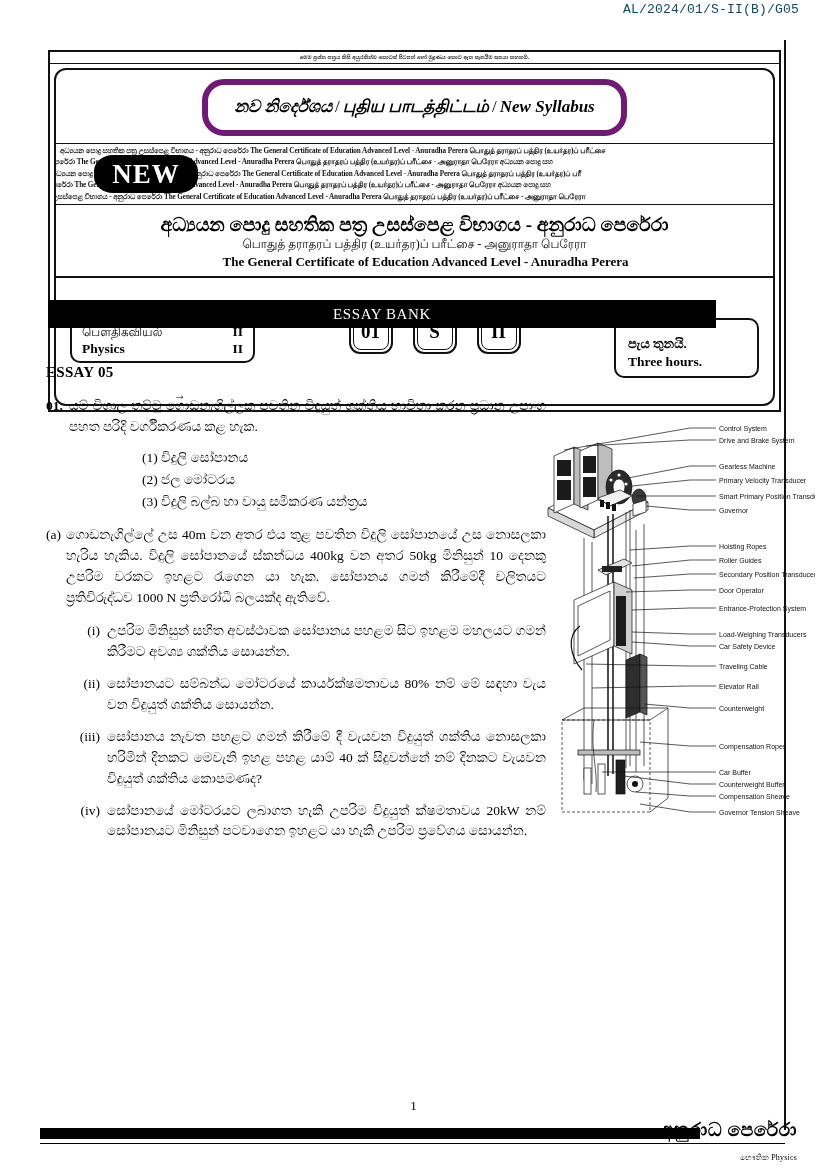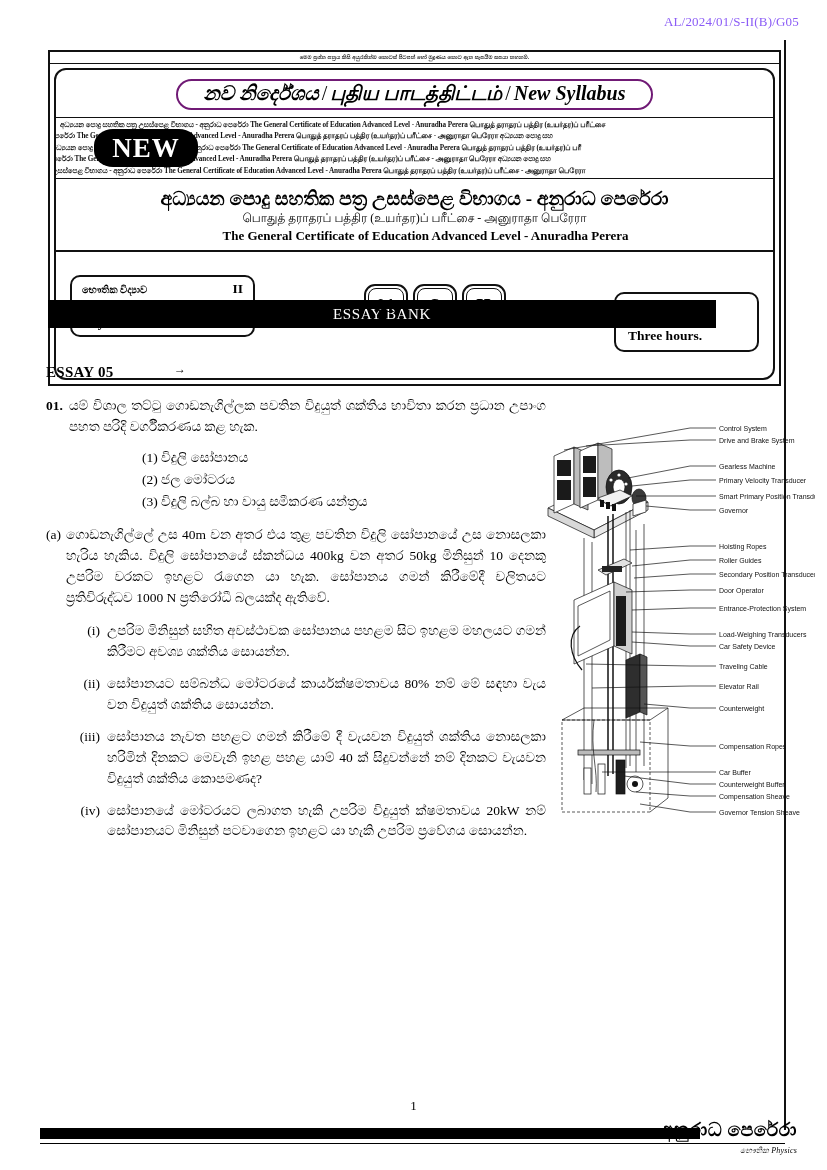--- a/index.html
+++ b/index.html
@@ -12,25 +12,25 @@
     height: 1170px;
     position: relative;
     font-family: "Liberation Serif", serif;
     color: #000;
     overflow: hidden;
   }
 
   
   .paper-code {
     position: absolute;
-    top: 14px;
+    top: 2px;
     right: 28px;
-    font-family: Liberation Serif, serif;
+    font-family: Liberation Mono, monospace;
     font-size: 13px;
-    color: #8b5cf6;
+    color: #0c4a6e;
     letter-spacing: .2px;
   }
 
   
   .exam-header {
     position: absolute;
     left: 48px;
     top: 50px;
     width: 733px;
     border: 2px solid #111;
@@ -57,24 +57,24 @@
     position: relative;
   }
 
   
   .syllabus-row {
     display: flex;
     justify-content: center;
     padding: 9px 0 7px;
   }
   .syllabus-pill {
-    border: 2px solid #701a75;
+    border: 6px solid #701a75;
     border-radius: 22px;
-    padding: 1px 26px;
-    font-size: 20px;
+    padding: 12px 26px;
+    font-size: 17px;
     font-weight: bold;
     font-style: italic;
     white-space: nowrap;
   }
   .syllabus-pill .sep { font-style: normal; font-weight: normal; padding: 0 3px;}
 
   
   .wm-band {
     position: relative;
     border-top: 1px solid #111;
@@ -145,21 +145,21 @@
     display: flex;
     justify-content: space-between;
     align-items: baseline;
     line-height: 1.26;
   }
   .subject-line .name-si { font-size: 10px; font-weight: bold; }
   .subject-line .name-ta { font-size: 12px; }
   .subject-line .name-en { font-size: 13.5px; font-weight: bold; }
   .subject-line .num { font-size: 13.5px; font-weight: bold; }
 
-  .code-group { display: flex; gap: 5px; }
+  .code-group { display: flex; gap: 20px; }
   .code-cell {
     border: 2px solid #111;
     border-radius: 11px;
     width: 40px;
     height: 40px;
     display: flex;
     align-items: center;
     justify-content: center;
     position: relative;
   }
@@ -296,22 +296,21 @@
     text-align: right;
   }
   .brand .si {
     font-size: 19px;
     font-weight: bold;
     letter-spacing: .5px;
     line-height: 1;
   }
   .brand .sub {
     font-size: 8px;
-    font-style: italic;
-    margin-top: 7px;
+    margin-top: 14px;
     letter-spacing: .2px;
   }
   .frame-right {
     position: absolute;
     left: 784px;
     top: 40px;
     width: 2px;
     height: 1090px;
     background: #111;
   }

